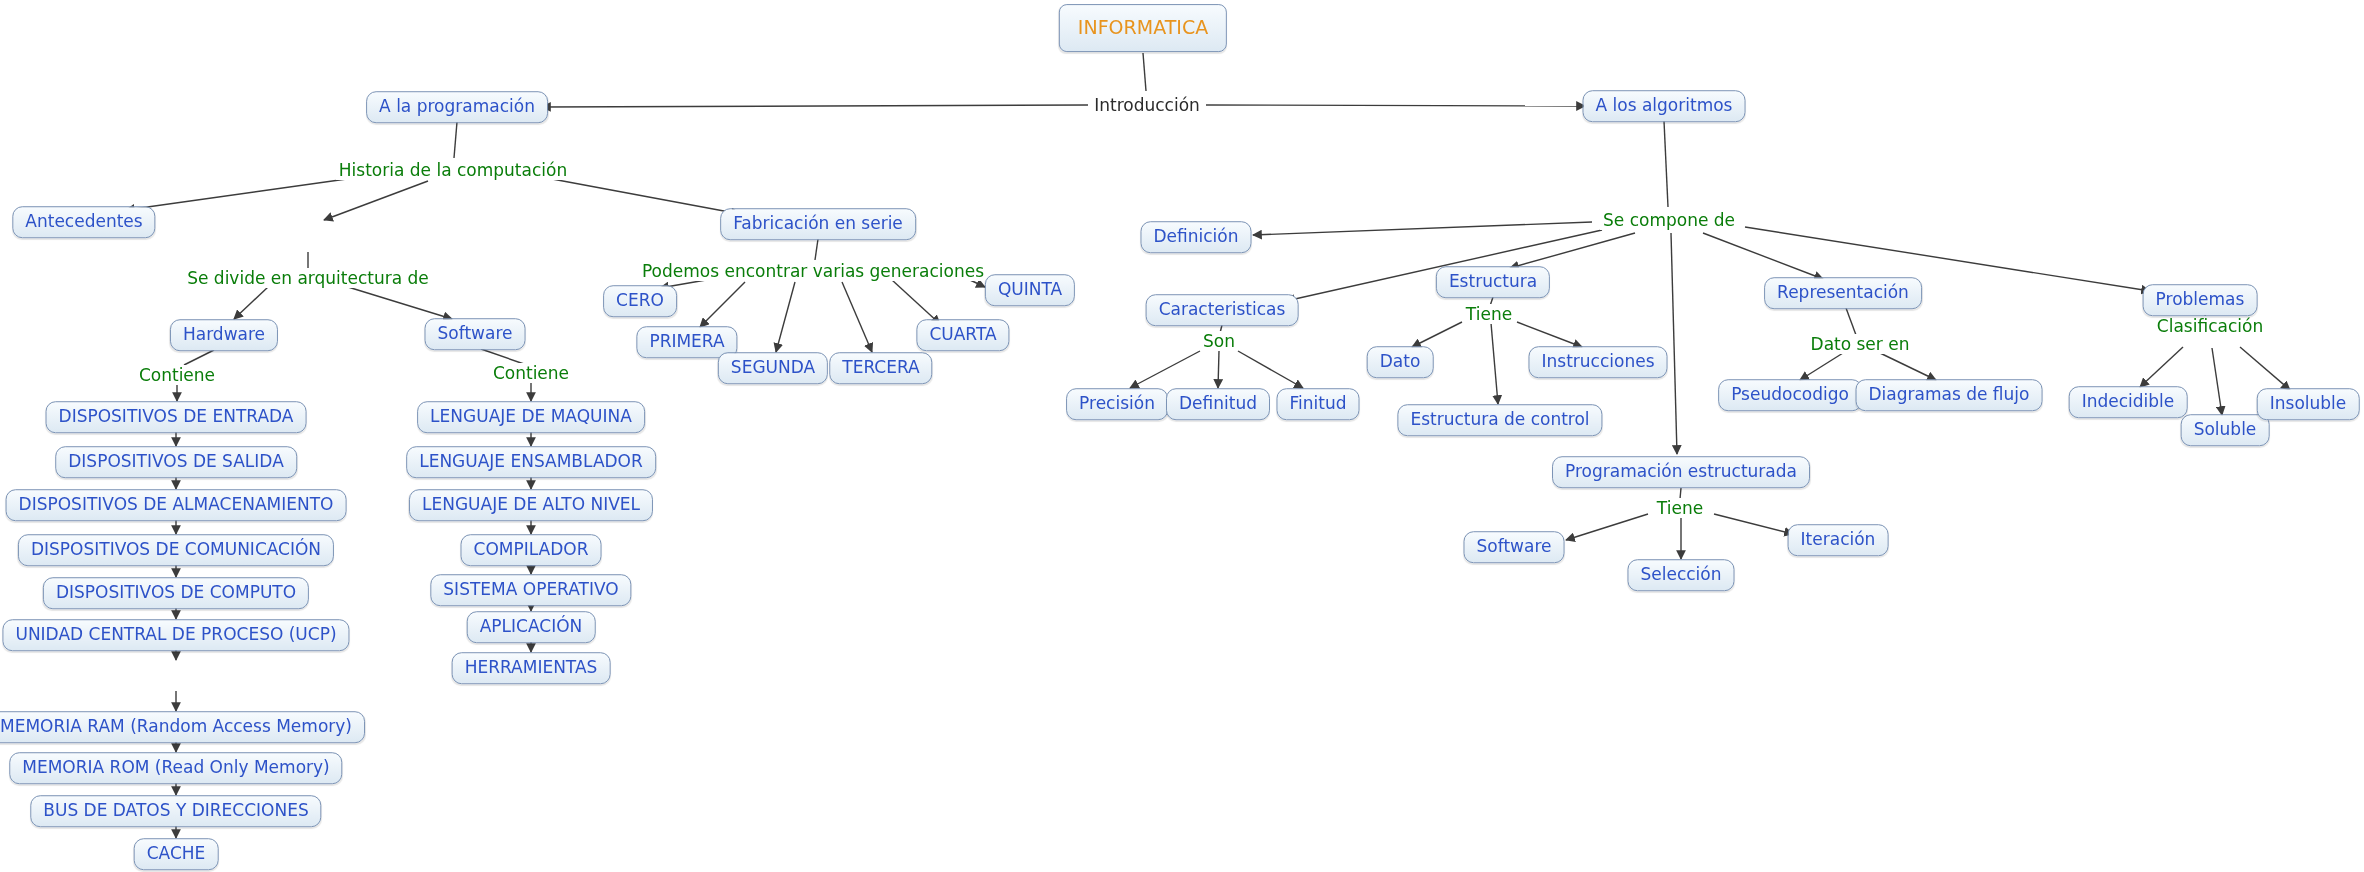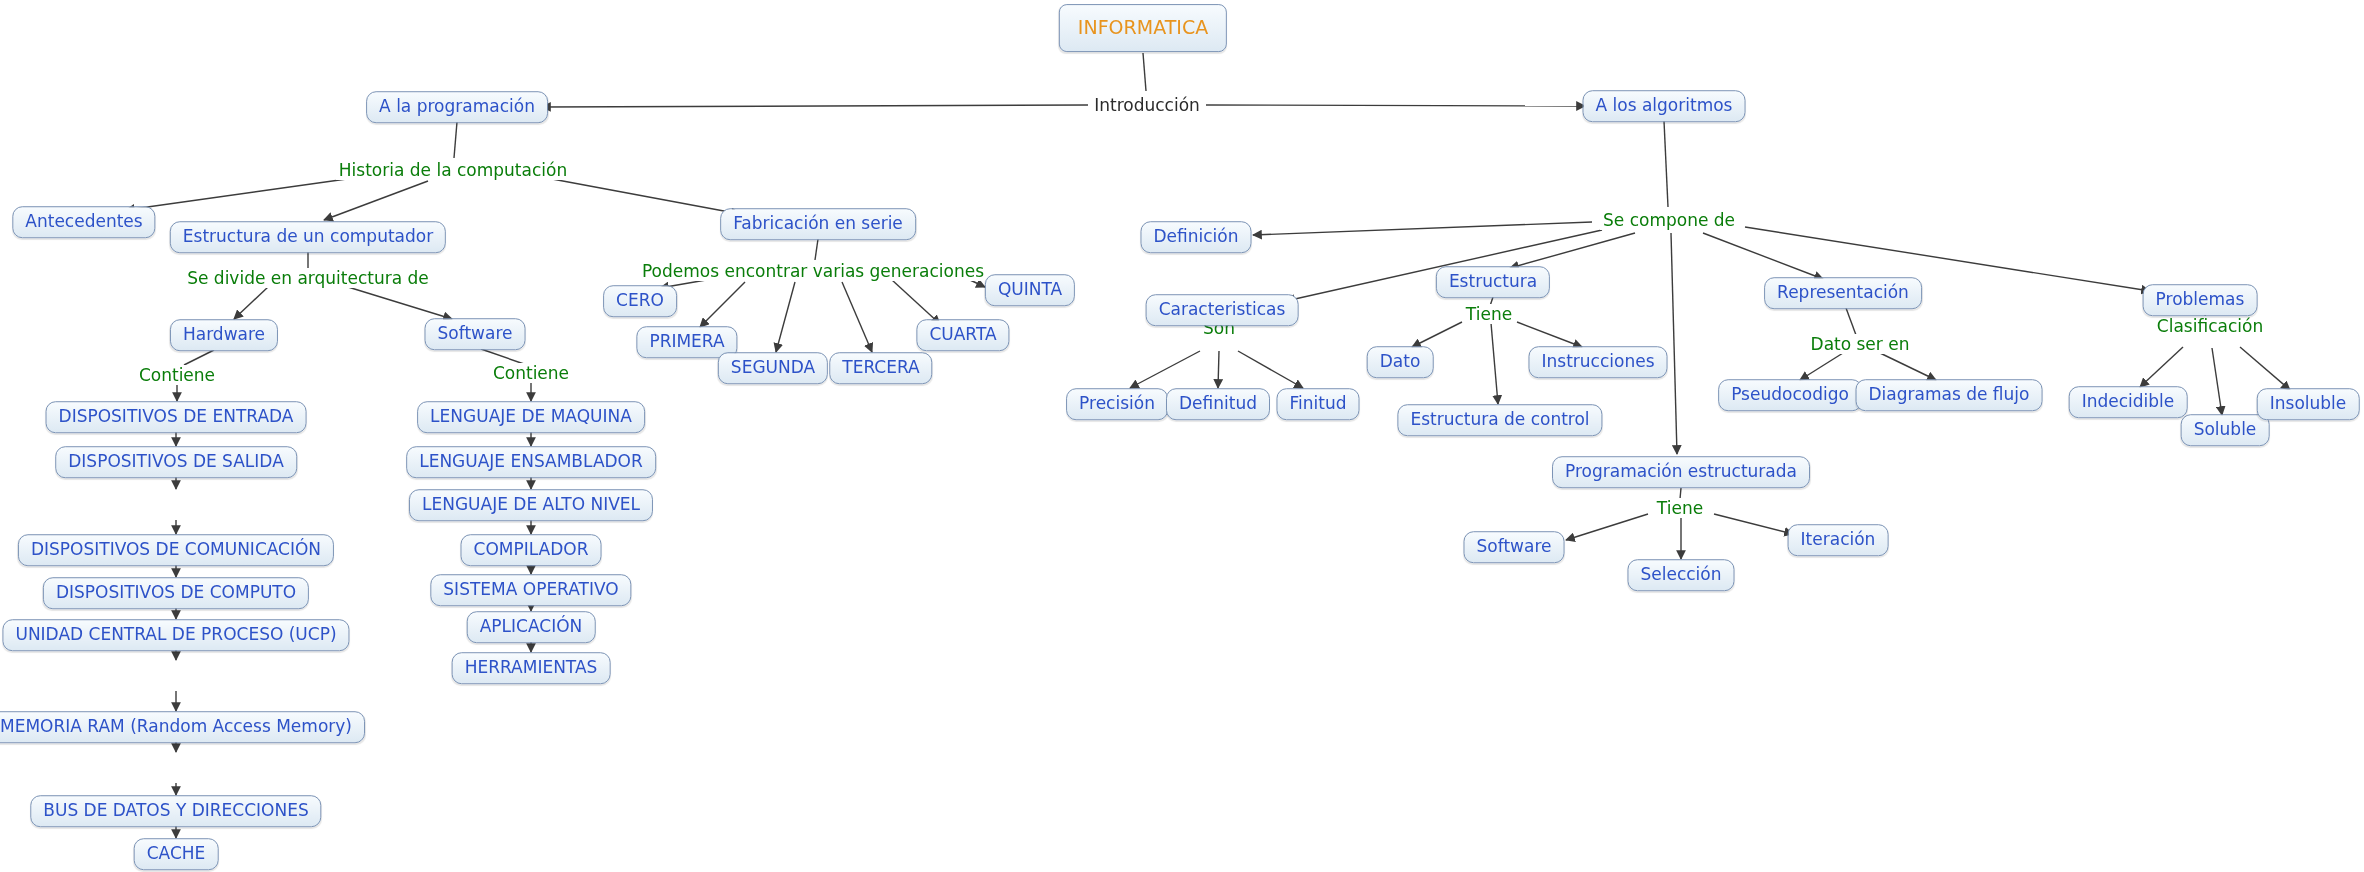--- a/index.html
+++ b/index.html
@@ -113,57 +113,58 @@
   </svg>
 
   <div class="node root" style="left:1143px;top:28px">INFORMATICA</div>
 
   <div class="phrase dark" style="left:1147px;top:105px">Introducción</div>
   <div class="node" style="left:457px;top:107px">A la programación</div>
   <div class="node" style="left:1664px;top:106px">A los algoritmos</div>
 
   <div class="phrase" style="left:453px;top:170px">Historia de la computación</div>
   <div class="node" style="left:84px;top:222px">Antecedentes</div>
-  <div class="node" style="left:308px;top:237px">Estructura de un computador</div>
   <div class="node" style="left:818px;top:224px">Fabricación en serie</div>
   <div class="phrase" style="left:308px;top:278px">Se divide en arquitectura de</div>
   <div class="node" style="left:224px;top:335px">Hardware</div>
   <div class="node" style="left:475px;top:334px">Software</div>
 
   <div class="phrase" style="left:813px;top:271px">Podemos encontrar varias generaciones</div>
   <div class="node" style="left:640px;top:301px">CERO</div>
   <div class="node" style="left:687px;top:342px">PRIMERA</div>
   <div class="node" style="left:773px;top:368px">SEGUNDA</div>
   <div class="node" style="left:881px;top:368px">TERCERA</div>
   <div class="node" style="left:963px;top:335px">CUARTA</div>
   <div class="node" style="left:1030px;top:290px">QUINTA</div>
 
   <div class="phrase" style="left:177px;top:375px">Contiene</div>
   <div class="node" style="left:176px;top:417px">DISPOSITIVOS DE ENTRADA</div>
   <div class="node" style="left:176px;top:462px">DISPOSITIVOS DE SALIDA</div>
+  <div class="node" style="left:176px;top:505px">DISPOSITIVOS DE ALMACENAMIENTO</div>
   <div class="node" style="left:176px;top:550px">DISPOSITIVOS DE COMUNICACIÓN</div>
   <div class="node" style="left:176px;top:593px">DISPOSITIVOS DE COMPUTO</div>
   <div class="node" style="left:176px;top:635px">UNIDAD CENTRAL DE PROCESO (UCP)</div>
   <div class="node" style="left:176px;top:727px">MEMORIA RAM (Random Access Memory)</div>
+  <div class="node" style="left:176px;top:768px">MEMORIA ROM (Read Only Memory)</div>
   <div class="node" style="left:176px;top:811px">BUS DE DATOS Y DIRECCIONES</div>
   <div class="node" style="left:176px;top:854px">CACHE</div>
 
   <div class="phrase" style="left:531px;top:373px">Contiene</div>
   <div class="node" style="left:531px;top:417px">LENGUAJE DE MAQUINA</div>
   <div class="node" style="left:531px;top:462px">LENGUAJE ENSAMBLADOR</div>
   <div class="node" style="left:531px;top:505px">LENGUAJE DE ALTO NIVEL</div>
   <div class="node" style="left:531px;top:550px">COMPILADOR</div>
   <div class="node" style="left:531px;top:590px">SISTEMA OPERATIVO</div>
   <div class="node" style="left:531px;top:627px">APLICACIÓN</div>
   <div class="node" style="left:531px;top:668px">HERRAMIENTAS</div>
 
   <div class="phrase" style="left:1669px;top:220px">Se compone de</div>
   <div class="node" style="left:1196px;top:237px">Definición</div>
   <div class="node" style="left:1222px;top:310px">Caracteristicas</div>
-  <div class="phrase" style="left:1219px;top:328px">Son</div>
+  <div class="phrase" style="left:1219px;top:341px">Son</div>
   <div class="node" style="left:1117px;top:404px">Precisión</div>
   <div class="node" style="left:1218px;top:404px">Definitud</div>
   <div class="node" style="left:1318px;top:404px">Finitud</div>
 
   <div class="node" style="left:1493px;top:282px">Estructura</div>
   <div class="phrase" style="left:1489px;top:314px">Tiene</div>
   <div class="node" style="left:1400px;top:362px">Dato</div>
   <div class="node" style="left:1598px;top:362px">Instrucciones</div>
   <div class="node" style="left:1500px;top:420px">Estructura de control</div>
 

